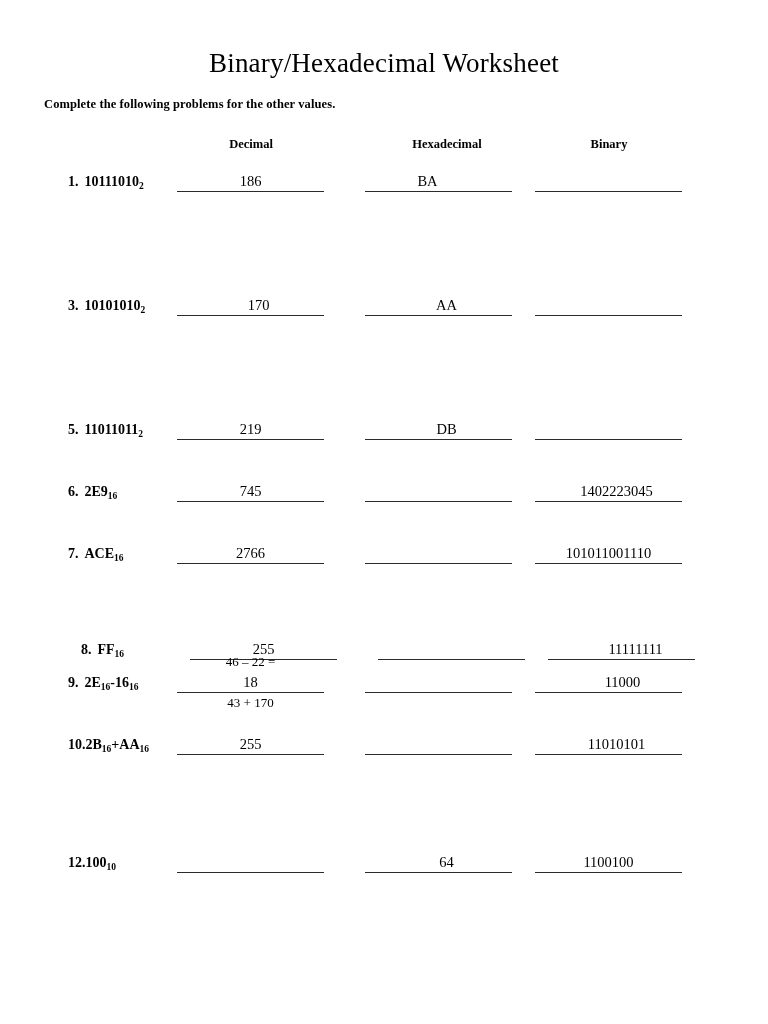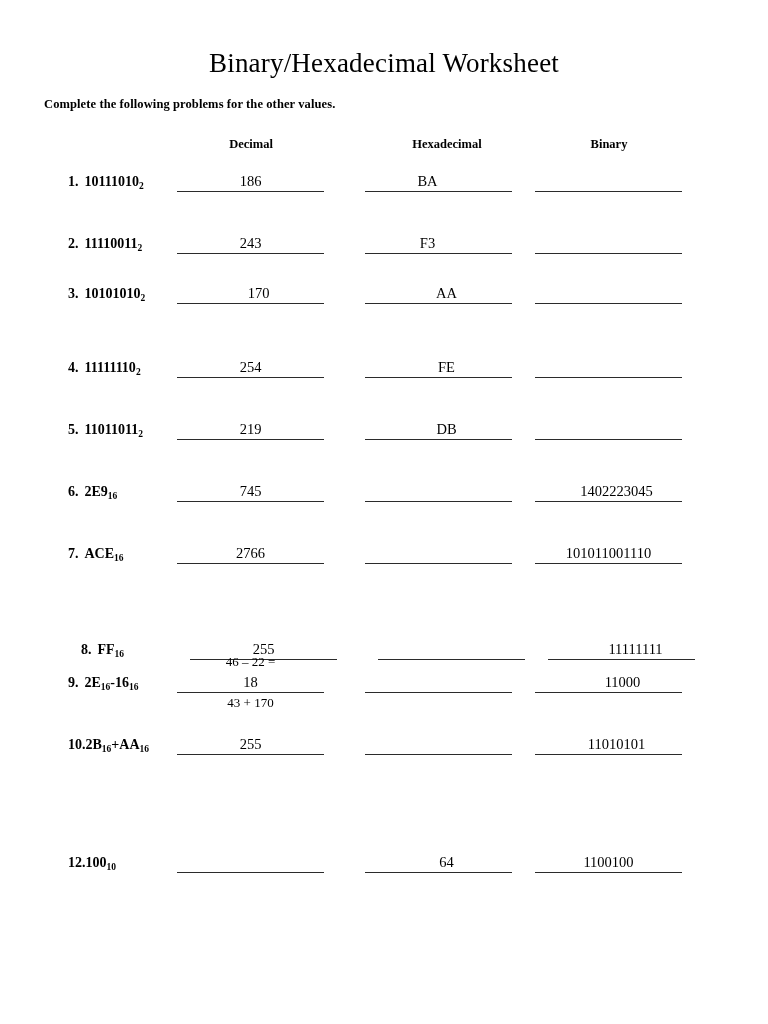--- a/index.html
+++ b/index.html
@@ -160,36 +160,24 @@
     <div class="col-header c-bin">Binary</div>
   </div>
 
   <div class="rows" id="rows-container">
       <div class="row" style="top: 172px;">
         <div class="label"><span class="num spaced">1.</span><span>10111010</span><sub>2</sub></div>
         <div class="blank dec"><span class="ans">186</span></div>
         <div class="blank hex shift-l"><span class="ans">BA</span></div>
         <div class="blank bin"><span class="ans"></span></div>
       </div>
-      <div class="row" style="top: 234px;">
-        <div class="label"><span class="num spaced">2.</span><span>11110011</span><sub>2</sub></div>
-        <div class="blank dec"><span class="ans">243</span></div>
-        <div class="blank hex shift-l"><span class="ans">F3</span></div>
-        <div class="blank bin"><span class="ans"></span></div>
-      </div>
-      <div class="row" style="top: 284px;">
+      <div class="row" style="top: 296px;">
         <div class="label"><span class="num spaced">3.</span><span>10101010</span><sub>2</sub></div>
         <div class="blank dec shift-r"><span class="ans">170</span></div>
         <div class="blank hex shift-r"><span class="ans">AA</span></div>
-        <div class="blank bin"><span class="ans"></span></div>
-      </div>
-      <div class="row" style="top: 358px;">
-        <div class="label"><span class="num spaced">4.</span><span>11111110</span><sub>2</sub></div>
-        <div class="blank dec"><span class="ans">254</span></div>
-        <div class="blank hex shift-r"><span class="ans">FE</span></div>
         <div class="blank bin"><span class="ans"></span></div>
       </div>
       <div class="row" style="top: 420px;">
         <div class="label"><span class="num spaced">5.</span><span>11011011</span><sub>2</sub></div>
         <div class="blank dec"><span class="ans">219</span></div>
         <div class="blank hex shift-r"><span class="ans">DB</span></div>
         <div class="blank bin"><span class="ans"></span></div>
       </div>
       <div class="row" style="top: 482px;">
         <div class="label"><span class="num spaced">6.</span><span>2E9</span><sub>16</sub></div>

